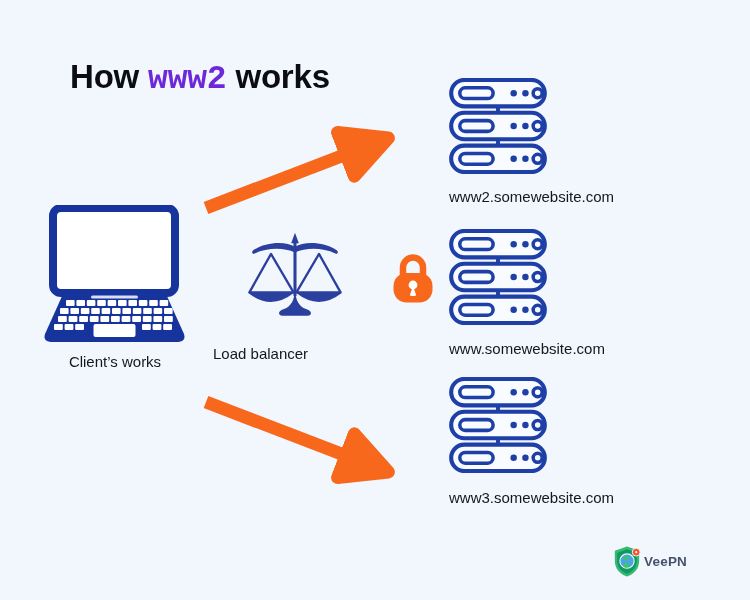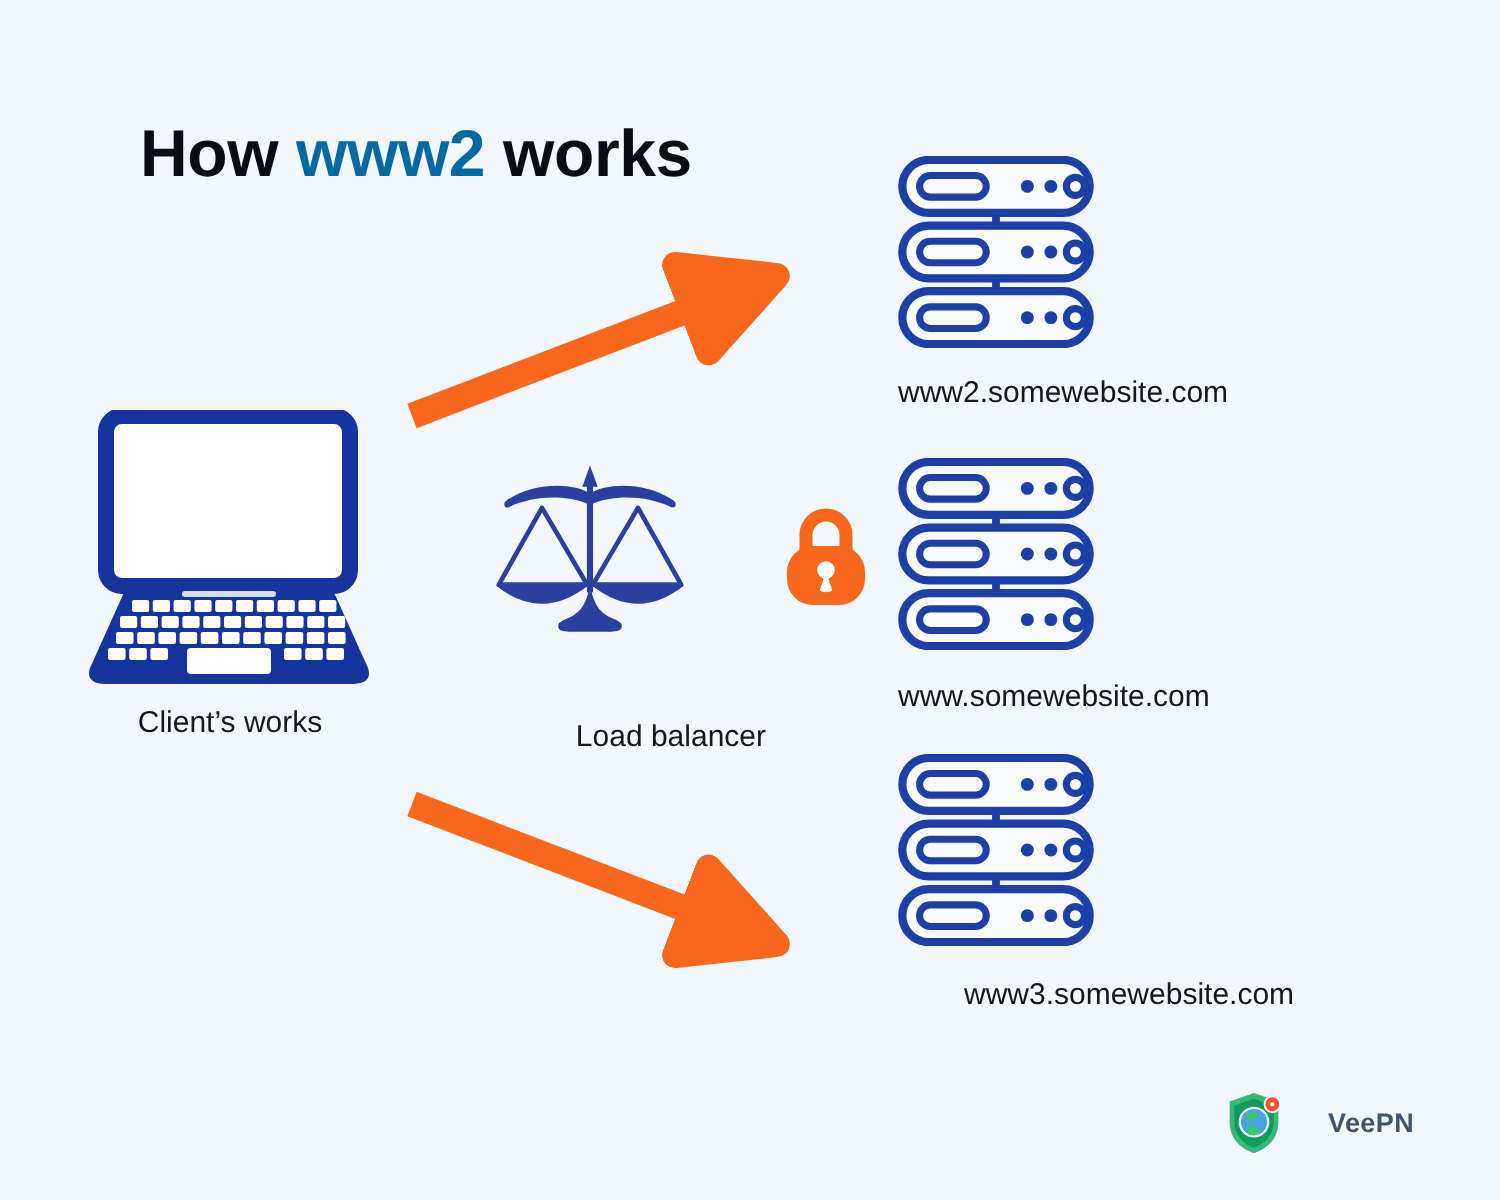--- a/index.html
+++ b/index.html
@@ -4,41 +4,41 @@
 <style>
   html,body{margin:0;padding:0;background:#ffffff;}
   .canvas{
     position:relative;width:750px;height:600px;background:#f2f6fd;
     font-family:"Liberation Sans",sans-serif;overflow:hidden;
   }
   .title{
     position:absolute;left:70px;top:58px;margin:0;
     font-size:33px;font-weight:800;color:#0c0c16;letter-spacing:-.2px;white-space:pre;
   }
-  .title .hl{color:#0369a1;}
+  .title .hl{color:#6d28d9;font-family:Liberation Mono, monospace;}
   .label{
     position:absolute;font-size:15px;color:#16161f;line-height:22px;white-space:nowrap;
   }
   .client-label{left:20px;top:351px;width:190px;text-align:center;}
-  .lb-label{left:213px;top:358px;width:170px;text-align:right;}
+  .lb-label{left:213px;top:343px;width:170px;text-align:left;}
   .server-label-1{left:449px;top:186px;}
   .server-label-2{left:449px;top:338px;}
-  .server-label-3{left:449px;top:487px;margin-left:33px;}
+  .server-label-3{left:449px;top:487px;}
   .abs{position:absolute;}
   .laptop{left:42px;top:205px;width:145px;height:140px;}
   .scales{left:247px;top:231px;width:96px;height:90px;}
   .lock{left:392px;top:252px;width:42px;height:52px;}
   .arrow1{left:196px;top:118px;width:212px;height:102px;}
   .arrow2{left:196px;top:392px;width:212px;height:100px;}
   .stack1{left:449px;top:78px;}
   .stack2{left:449px;top:229px;}
   .stack3{left:449px;top:377px;}
   .server-stack{width:98px;height:96px;}
   .brand{
-    position:absolute;left:612px;top:545px;display:flex;align-items:center;gap:22px;
+    position:absolute;left:612px;top:545px;display:flex;align-items:center;gap:2px;
   }
   .brand-name{font-size:13.5px;font-weight:700;color:#44536a;letter-spacing:.2px;}
   .hidden-defs{position:absolute;width:0;height:0;overflow:hidden;}
 </style>
 </head>
 <body>
 
 <div class="canvas">
 
   <h1 class="title"><span>How </span><span class="hl">www2</span><span> works</span></h1>

